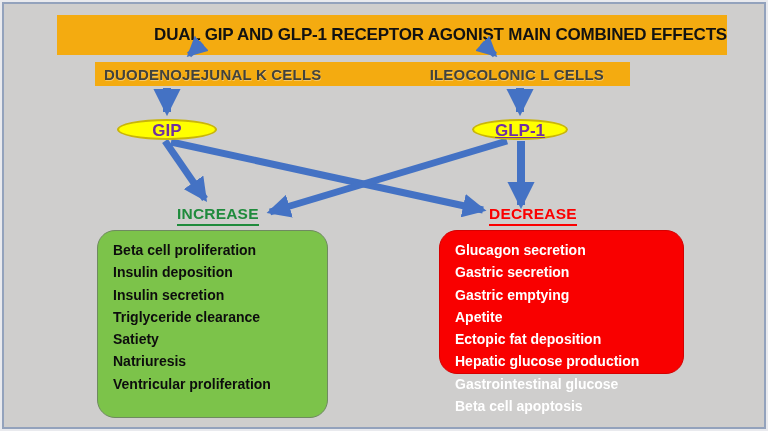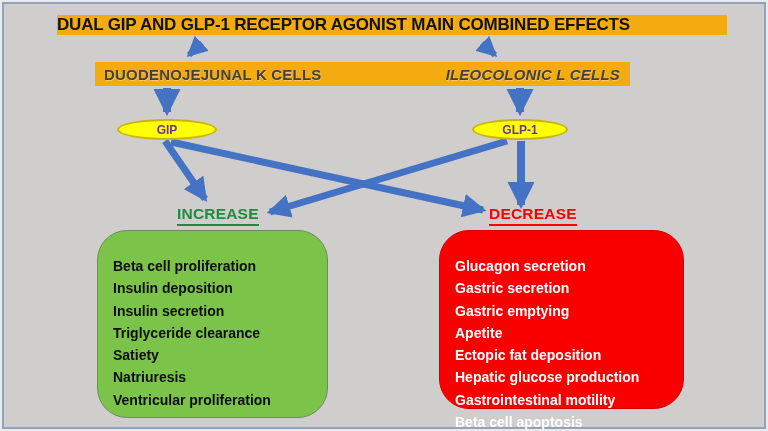--- a/index.html
+++ b/index.html
@@ -8,73 +8,73 @@
     position:relative;
     width:768px; height:431px;
     font-family:"Liberation Sans", sans-serif;
     background:var(--background);
     box-shadow: inset 0 0 0 2px #e9eaee, inset 0 0 0 4px var(--frame-border);
     overflow:hidden;
   }
   .abs { position:absolute; }
 
   .title-bar {
-    left:57px; top:15px; width:670px; height:20px;
+    left:57px; top:15px; width:670px; height:40px;
     background:var(--bar-orange);
-    display:flex; align-items:center; justify-content:flex-start;
+    display:flex; align-items:center; justify-content:flex-end;
   }
   .title-bar span {
     font-weight:700; font-size:17px; letter-spacing:-0.2px;
     color:#121212; white-space:nowrap;
   }
 
   .cells-bar {
     left:95px; top:62px; width:535px; height:24px;
     background:var(--bar-orange);
   }
   .cells-label {
     position:absolute; top:0; height:24px; display:flex; align-items:center;
     font-weight:700; font-size:15px; letter-spacing:0.2px;
     color:var(--cells-text);
     text-shadow:0.5px 0.5px 0 rgba(255,255,255,0.35);
     white-space:nowrap;
   }
   .cells-label.left  { left:9px; }
-  .cells-label.right { right:10px;font-style:italic; }
+  .cells-label.right { right:26px; }
 
   .hormone {
     border-radius:50%;
     background:var(--ellipse-yellow);
     border:2px solid var(--ellipse-border);
-    display:flex; align-items:center; justify-content:center;
-    font-weight:700; font-size:12px; color:var(--hormone-text);
+    display:flex; justify-content:center;
+    font-weight:700; font-size:17px; color:var(--hormone-text);
   }
   .hormone.gip  { left:117px; top:119px; width:100px; height:21px; }
-  .hormone.glp1 { left:472px; top:119px; width:96px;  height:21px; }
+  .hormone.glp1 { left:472px; top:119px; width:96px;  height:21px;text-decoration:underline; }
 
   .outcome-heading {
     font-weight:700; font-size:15.5px; white-space:nowrap;
     border-bottom:2px solid currentColor; padding-bottom:1px;
     letter-spacing:0.2px;
   }
   .outcome-heading.increase { left:177px; top:205px; color:var(--increase-green); }
   .outcome-heading.decrease { left:489px; top:205px; color:var(--decrease-red); }
 
   .outcome-box {
-    border-radius:30px;
-    padding:24px 8px 0 15px;
+    border-radius:18px;
+    padding:8px 8px 0 15px;
   }
   .outcome-box.increase {
     left:97px; top:230px; width:231px; height:188px;
     background:var(--increase-box-bg);
     border:1.5px solid #6f8a60;
     color:#0d0d0d;
   }
   .outcome-box.decrease {
-    left:439px; top:230px; width:245px; height:179px;
+    left:439px; top:230px; width:245px; height:144px;
     background:var(--decrease-box-bg);
     border:1.5px solid #d40000;
     color:#ffffff;
   }
   .outcome-box .item {
     font-weight:700; font-size:14px; line-height:22.3px; white-space:nowrap;
   }
 
   svg.arrows { position:absolute; left:0; top:0; width:768px; height:431px; pointer-events:none; }
   svg.arrows line { stroke:var(--arrow-blue); fill:none; }
@@ -130,17 +130,17 @@
     <div class="item">Ventricular proliferation</div>
   </div>
 
   <div class="abs outcome-box decrease">
     <div class="item">Glucagon secretion</div>
     <div class="item">Gastric secretion</div>
     <div class="item">Gastric emptying</div>
     <div class="item">Apetite</div>
     <div class="item">Ectopic fat deposition</div>
     <div class="item">Hepatic glucose production</div>
-    <div class="item">Gastrointestinal motility</div>
+    <div class="item">Gastrointestinal glucose</div>
     <div class="item">Beta cell apoptosis</div>
   </div>
 
 </div>
 
 </body></html>

